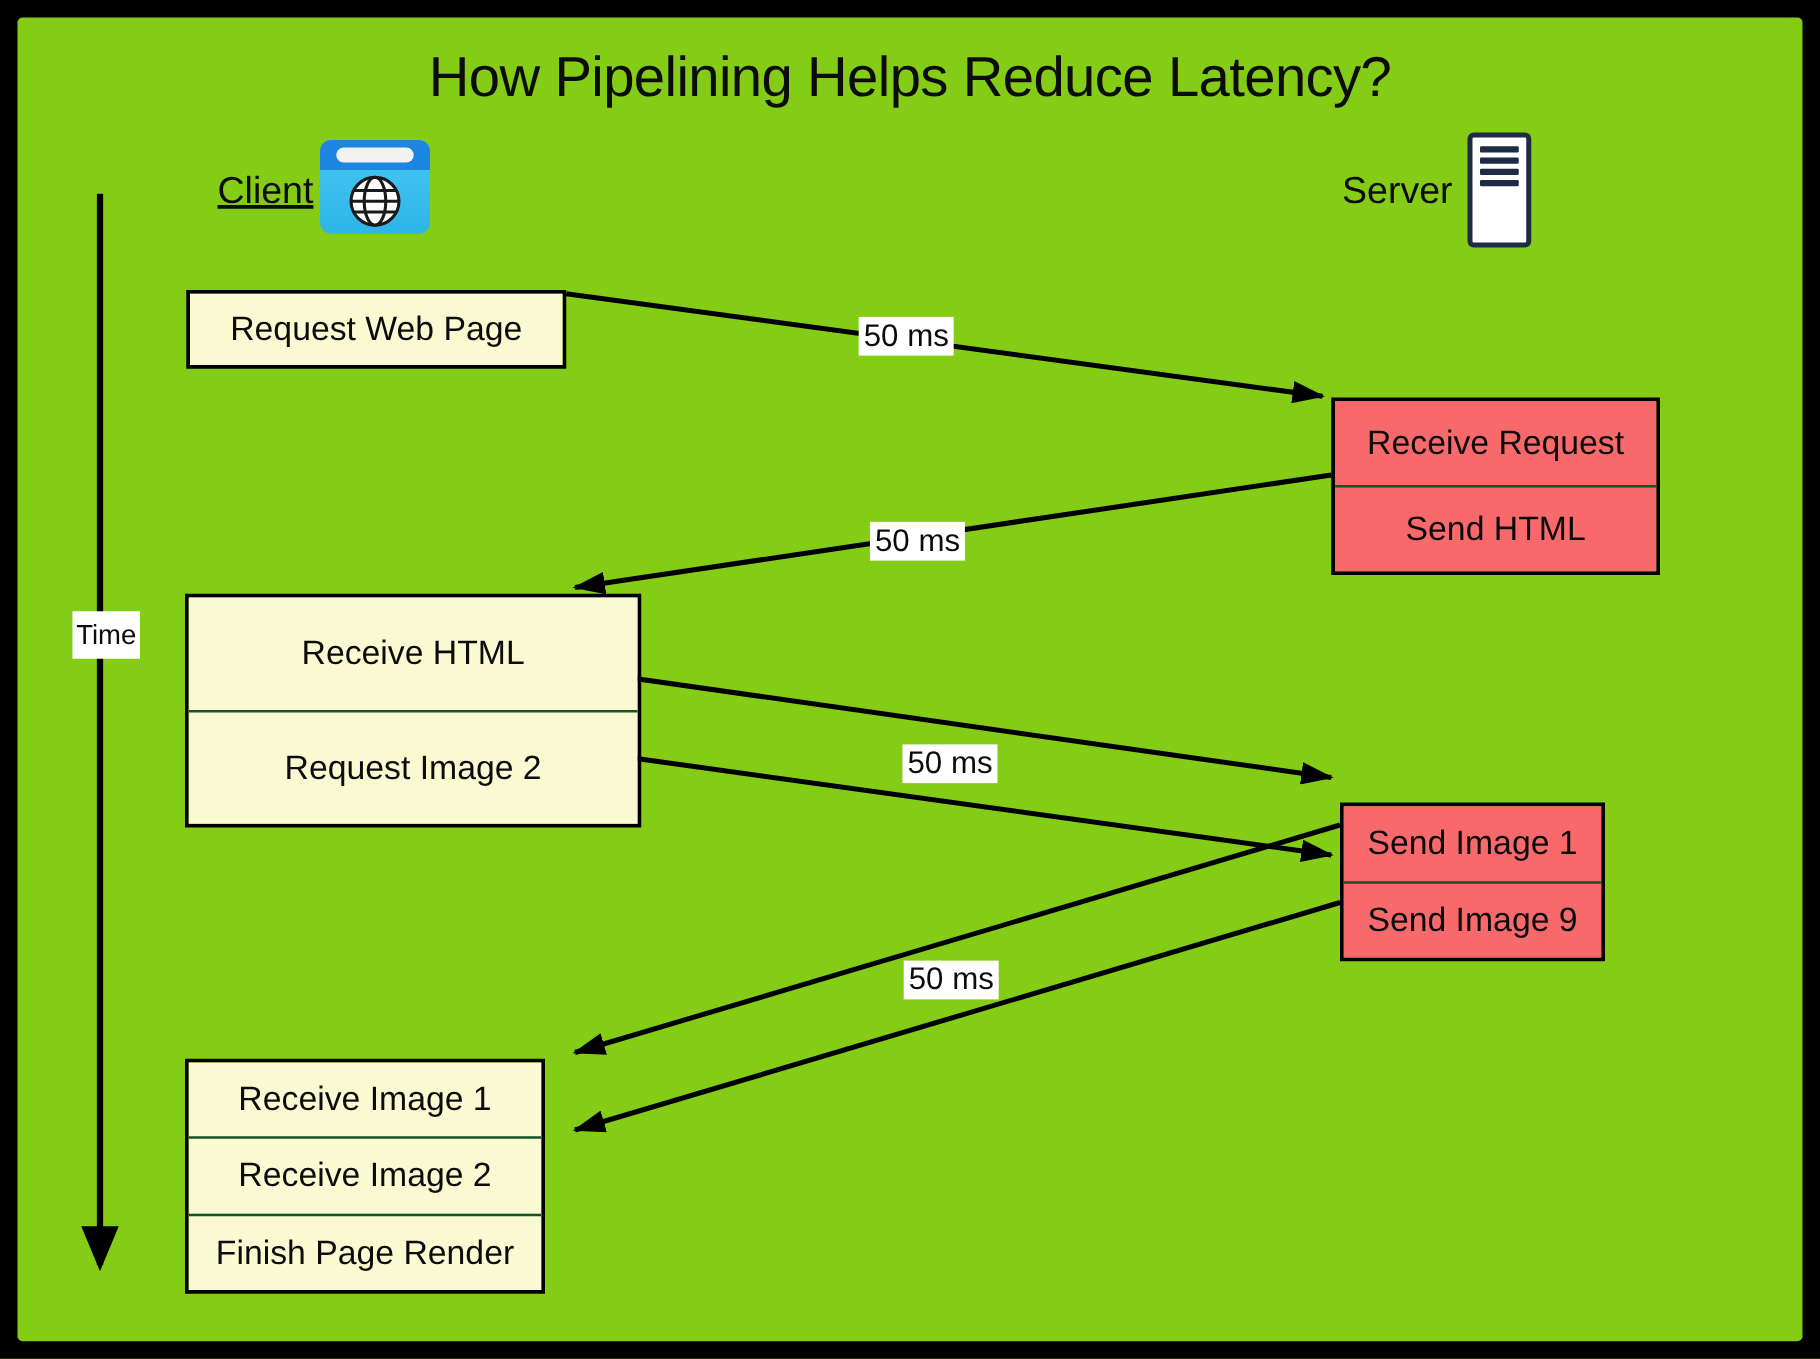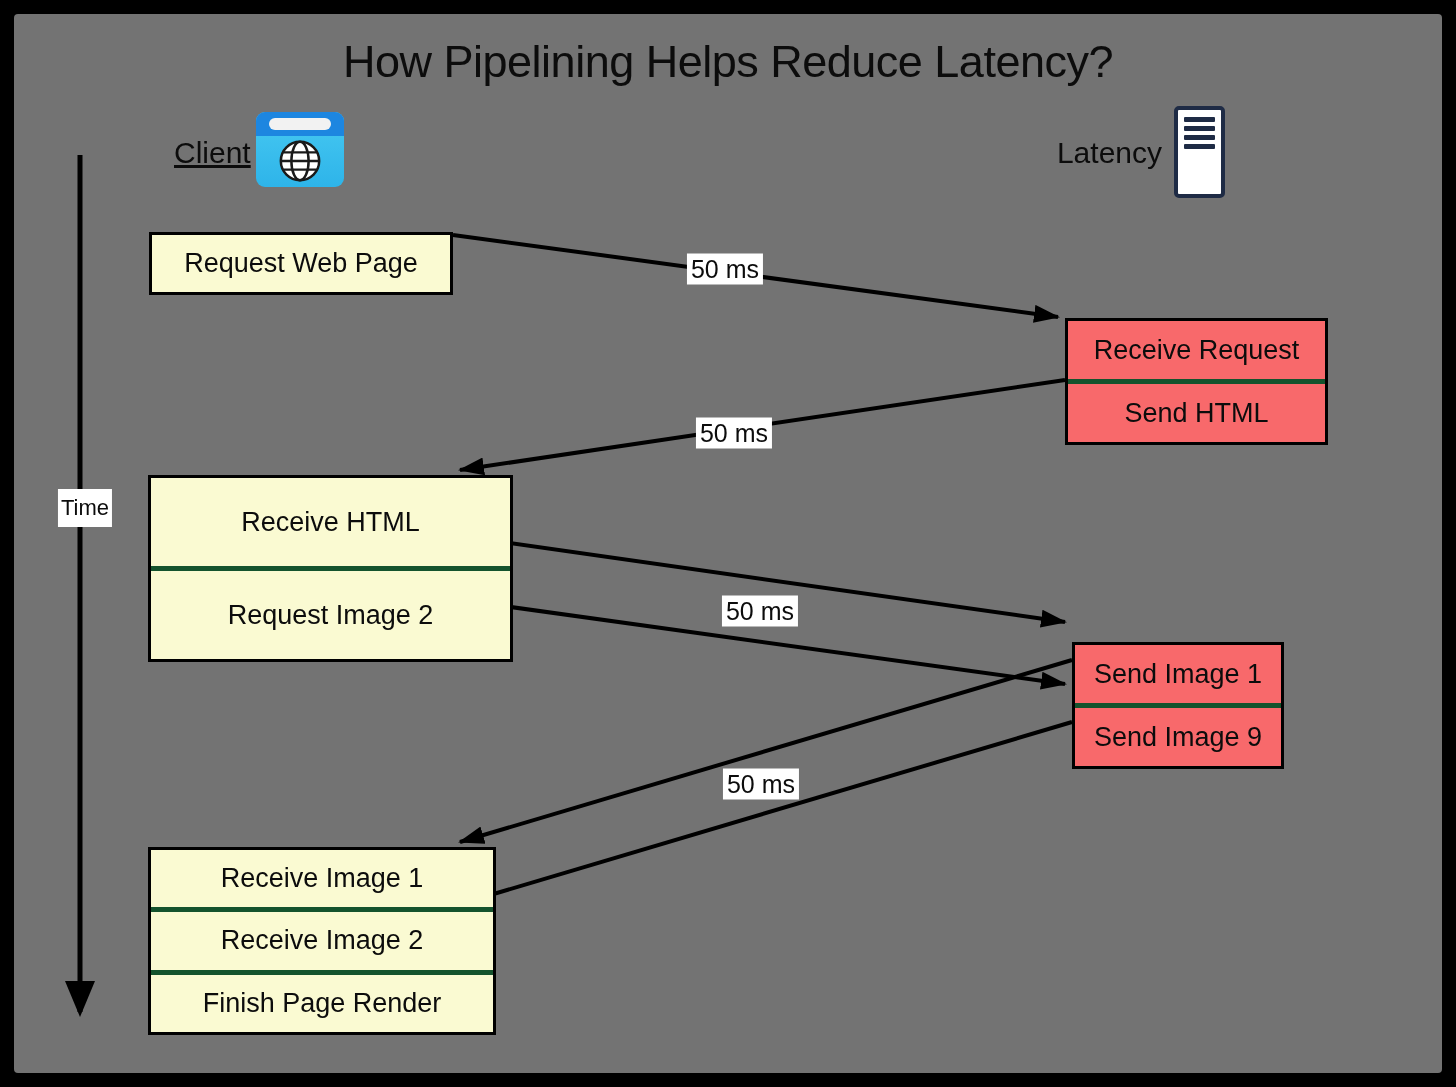--- a/index.html
+++ b/index.html
@@ -3,21 +3,21 @@
 <meta charset="utf-8">
 <style>
   html,body{margin:0;padding:0;}
   body{
     width:1456px;height:1087px;background:#000;position:relative;
     font-family:"Liberation Sans", sans-serif;color:#111;
     -webkit-font-smoothing:antialiased;
   }
   .canvas{
     position:absolute;left:14px;top:14px;width:1428px;height:1059px;
-    background:#737373;border-radius:4px;overflow:hidden;
+    background:#84cc16;border-radius:4px;overflow:hidden;
   }
   .abs{position:absolute;}
   .title{
     left:0;top:22px;width:100%;text-align:center;
     font-size:45px;font-weight:400;color:#0c0c0c;letter-spacing:-0.5px;
   }
   .actor-label{font-size:30px;color:#0c0c0c;}
   
   .browser-icon{
     left:242px;top:98px;width:88px;height:75px;border-radius:9px;
@@ -32,21 +32,21 @@
     border:4px solid #1e2b45;border-radius:5px;
     display:flex;flex-direction:column;align-items:center;padding-top:7px;gap:4px;box-sizing:content-box;
   }
   .server-bar{width:31px;height:5px;background:#1e2b45;border-radius:1px;}
   
   .stack{border:3px solid #000;box-sizing:border-box;display:flex;flex-direction:column;margin-top:32px;}
   .step{
     flex:1;display:flex;align-items:center;justify-content:center;
     font-size:27px;color:#0c0c0c;white-space:nowrap;
   }
-  .step + .step{border-top:5px solid #14532d;}
+  .step + .step{border-top:2px solid #14532d;}
   .client-fill{background:#fafad2;}
   .server-fill{background:#f8696b;}
   
   .latency{
     font-size:25px;color:#0c0c0c;background:#fff;padding:1px 4px;
     transform:translate(-50%,-50%);white-space:nowrap;
   }
   .time-label{
     font-size:22px;color:#0c0c0c;background:#fff;padding:6px 3px;
     transform:translate(-50%,-50%);
@@ -87,46 +87,46 @@
       <g stroke="#1a1a1a" stroke-width="2.6" fill="none">
         <circle cx="24" cy="24" r="20" fill="#ffffff"></circle>
         <ellipse cx="24" cy="24" rx="9" ry="20"></ellipse>
         <line x1="6.5" y1="15" x2="41.5" y2="15"></line>
         <line x1="4" y1="24" x2="44" y2="24"></line>
         <line x1="6.5" y1="33" x2="41.5" y2="33"></line>
       </g>
     </svg>
   </div>
 
-  <div class="abs actor-label" style="left:1040px;top:122px;width:108px;text-align:right;">Latency</div>
+  <div class="abs actor-label" style="left:1040px;top:122px;width:108px;text-align:right;">Server</div>
   <div class="abs server-icon">
     <div class="server-bar"></div>
     <div class="server-bar"></div>
     <div class="server-bar"></div>
     <div class="server-bar"></div>
   </div>
 
   <div class="abs time-label" style="left:71px;top:494px;">Time</div>
 
   <div class="abs stack" style="left:135px;top:186px;width:304px;height:63px;">
     <div class="step client-fill">Request Web Page</div>
   </div>
 
   <div class="abs stack" style="left:134px;top:429px;width:365px;height:187px;">
     <div class="step client-fill">Receive HTML</div>
     <div class="step client-fill">Request Image 2</div>
   </div>
 
-  <div class="abs stack" style="left:134px;top:801px;width:348px;height:188px;">
+  <div class="abs stack" style="left:134px;top:801px;width:288px;height:188px;">
     <div class="step client-fill">Receive Image 1</div>
     <div class="step client-fill">Receive Image 2</div>
     <div class="step client-fill">Finish Page Render</div>
   </div>
 
-  <div class="abs stack" style="left:1051px;top:272px;width:263px;height:127px;">
+  <div class="abs stack" style="left:1051px;top:272px;width:263px;height:142px;">
     <div class="step server-fill">Receive Request</div>
     <div class="step server-fill">Send HTML</div>
   </div>
 
   <div class="abs stack" style="left:1058px;top:596px;width:212px;height:127px;">
     <div class="step server-fill">Send Image 1</div>
     <div class="step server-fill">Send Image 9</div>
   </div>
 
   <div class="abs latency" style="left:711px;top:255px;">50 ms</div>

